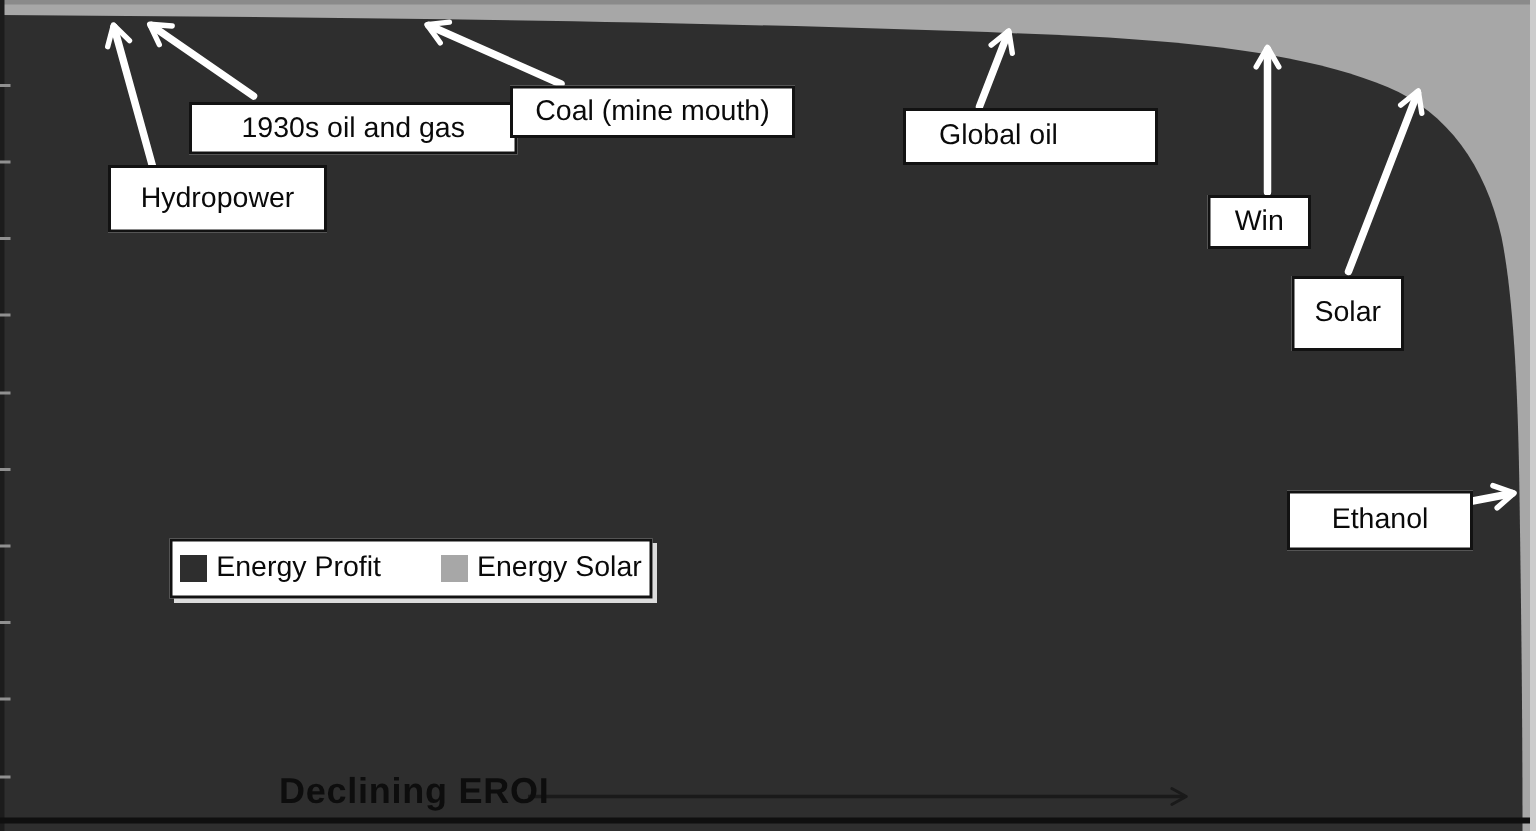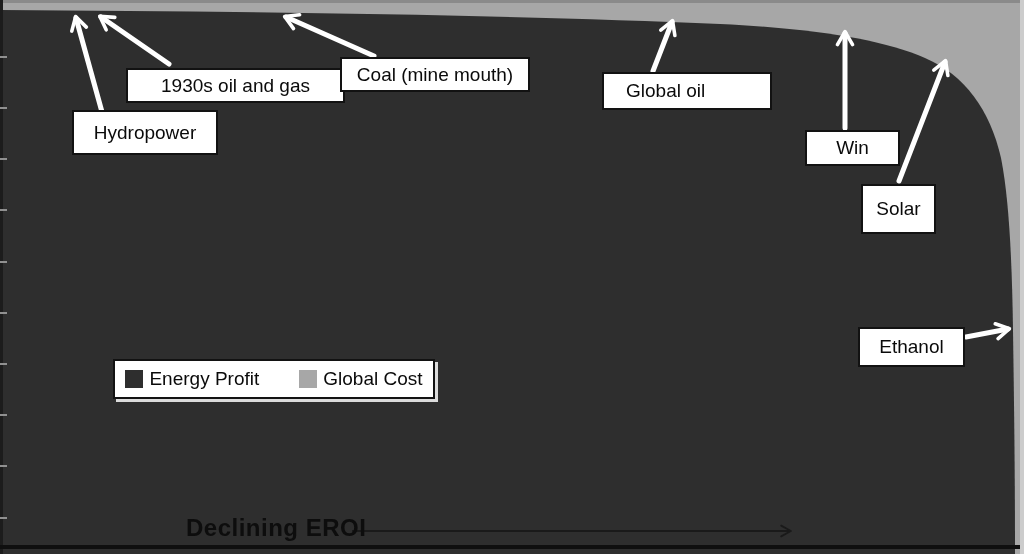--- a/index.html
+++ b/index.html
@@ -109,42 +109,42 @@
   </div>
 
   <div class="callout" style="left:602px;top:72px;width:170px;height:38px;justify-content:flex-start;padding-left:22px;">
     <span>Global oil</span>
   </div>
 
   <div class="callout" style="left:340px;top:57px;width:190px;height:35px;">
     <span>Coal (mine mouth)</span>
   </div>
 
-  <div class="callout" style="left:805px;top:130px;width:95px;height:36px;">
+  <div class="callout" style="left:805px;top:130px;width:69px;height:36px;">
     <span>Win</span>
   </div>
 
   <div class="callout" style="left:861px;top:184px;width:75px;height:50px;">
     <span>Solar</span>
   </div>
 
-  <div class="callout" style="left:858px;top:327px;width:107px;height:40px;">
+  <div class="callout" style="left:858px;top:327px;width:124px;height:40px;">
     <span>Ethanol</span>
   </div>
 
   <div class="legend">
     <div class="legend-item">
       <svg class="legend-swatch" width="18" height="18" viewBox="0 0 18 18">
         <rect x="0" y="0" width="18" height="18" fill="#2e2e2e"></rect>
       </svg>
       <span>Energy Profit</span>
     </div>
     <div class="legend-item">
       <svg class="legend-swatch" width="18" height="18" viewBox="0 0 18 18">
         <rect x="0" y="0" width="18" height="18" fill="#a7a7a7"></rect>
       </svg>
-      <span>Global Cost</span>
+      <span>Energy Solar</span>
     </div>
   </div>
 
   <div class="x-axis-label">Declining EROI</div>
 
 </div>
 
 </body></html>

